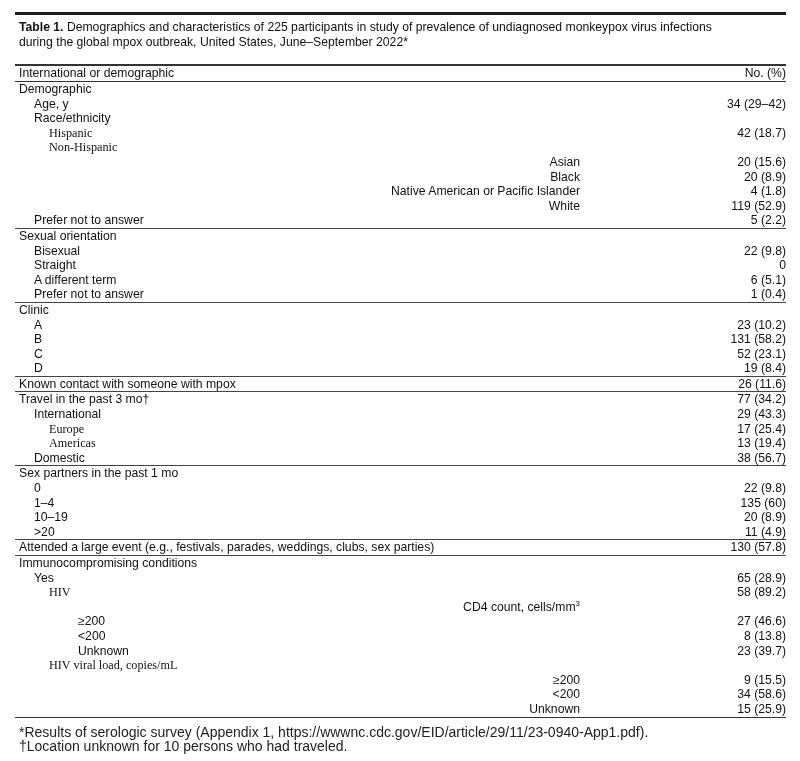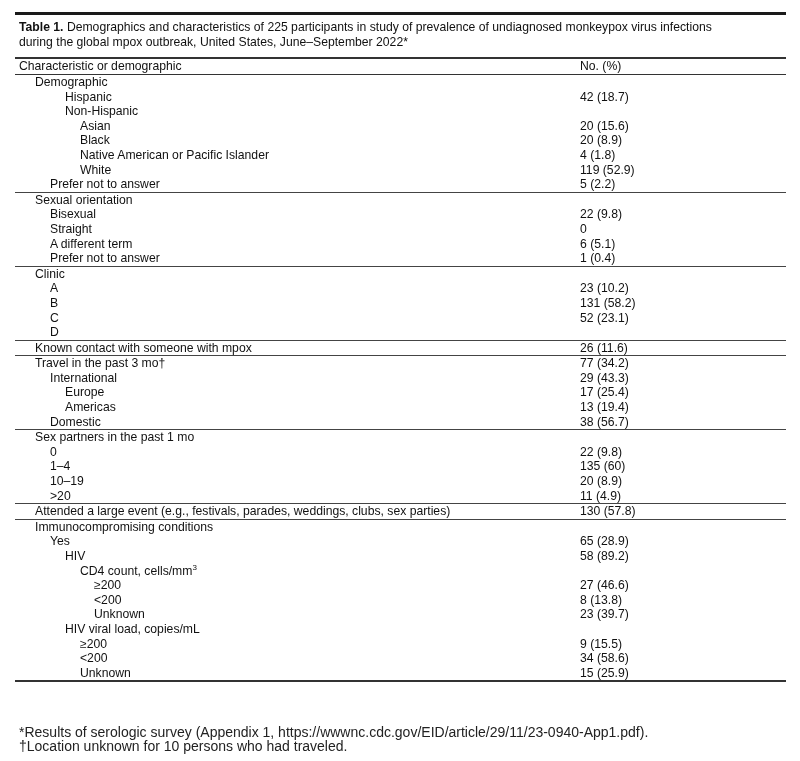--- a/index.html
+++ b/index.html
@@ -1,53 +1,61 @@
 <!DOCTYPE html>
 <html><head>
   <meta charset="utf-8">
   <style>
     html, body { margin: 0; padding: 0; background: #ffffff; }
     body { width: 800px; height: 761px; position: relative; overflow: hidden;
            font-family: "Liberation Sans", sans-serif; color: #111; font-size: 12.2px; }
     .tbl { position: absolute; left: 15px; top: 12px; width: 771px; }
     .topline { height: 3px; background: #1a1a1a; }
-    .caption { padding: 5px 4px 8px 4px; line-height: 14.5px; }
+    .caption { padding: 5px 4px 15px 4px; line-height: 14.5px; }
     .caption b { font-weight: bold; }
     .rule { height: 1.5px; background: #333; }
     .rule.thin { height: 1px; background: #444; }
     .hdr { display: flex; height: 15px; line-height: 15px; }
-    .row { display: flex; height: 14.6px; line-height: 14.6px; margin-left: 16px; }
+    .row { display: flex; height: 14.6px; line-height: 14.6px; }
     .lab { flex: 1; padding-left: 4px; white-space: nowrap; }
-    .val { width: 206px; text-align: left; white-space: nowrap; }
-    .i1 { padding-left: 19px; } .i2 { padding-left: 34px; } .i3 { padding-left: 49px; } .i4 { padding-left: 63px; }
+    .val { width: 206px; text-align: right; white-space: nowrap; }
+    .i1 { padding-left: 19px; } .i2 { padding-left: 34px; font-family: Liberation Serif, serif; } .i3 { padding-left: 49px; text-align: right; } .i4 { padding-left: 63px; }
     sup { font-size: 8px; line-height: 0; vertical-align: 5px; }
     .foot { position: absolute; left: 19px; top: 726px; font-size: 14px; line-height: 13.5px; color: #222; }
   </style>
 </head>
 <body>
 
 <div class="tbl">
   <div class="topline"></div>
   <div class="caption">
     <b>Table 1.</b>
     <span>Demographics and characteristics of 225 participants in study of prevalence of undiagnosed monkeypox virus infections</span><br>
     <span>during the global mpox outbreak, United States, June–September 2022*</span>
   </div>
   <div class="rule"></div>
   <div class="hdr">
-    <div class="lab">Characteristic or demographic</div>
+    <div class="lab">International or demographic</div>
     <div class="val">No. (%)</div>
   </div>
   <div class="rule"></div>
   <div id="body">
       <div class="row">
         <div class="lab"><span>Demographic</span></div>
         <div class="val"></div>
       </div>
       <div class="row">
+        <div class="lab i1"><span>Age, y</span></div>
+        <div class="val">34 (29–42)</div>
+      </div>
+      <div class="row">
+        <div class="lab i1"><span>Race/ethnicity</span></div>
+        <div class="val"></div>
+      </div>
+      <div class="row">
         <div class="lab i2"><span>Hispanic</span></div>
         <div class="val">42 (18.7)</div>
       </div>
       <div class="row">
         <div class="lab i2"><span>Non-Hispanic</span></div>
         <div class="val"></div>
       </div>
       <div class="row">
         <div class="lab i3"><span>Asian</span></div>
         <div class="val">20 (15.6)</div>
@@ -101,20 +109,21 @@
       <div class="row">
         <div class="lab i1"><span>B</span></div>
         <div class="val">131 (58.2)</div>
       </div>
       <div class="row">
         <div class="lab i1"><span>C</span></div>
         <div class="val">52 (23.1)</div>
       </div>
       <div class="row">
         <div class="lab i1"><span>D</span></div>
+        <div class="val">19 (8.4)</div>
       </div>
       <div class="rule thin"></div>
       <div class="row">
         <div class="lab"><span>Known contact with someone with mpox</span></div>
         <div class="val">26 (11.6)</div>
       </div>
       <div class="rule thin"></div>
       <div class="row">
         <div class="lab"><span>Travel in the past 3 mo†</span></div>
         <div class="val">77 (34.2)</div>

